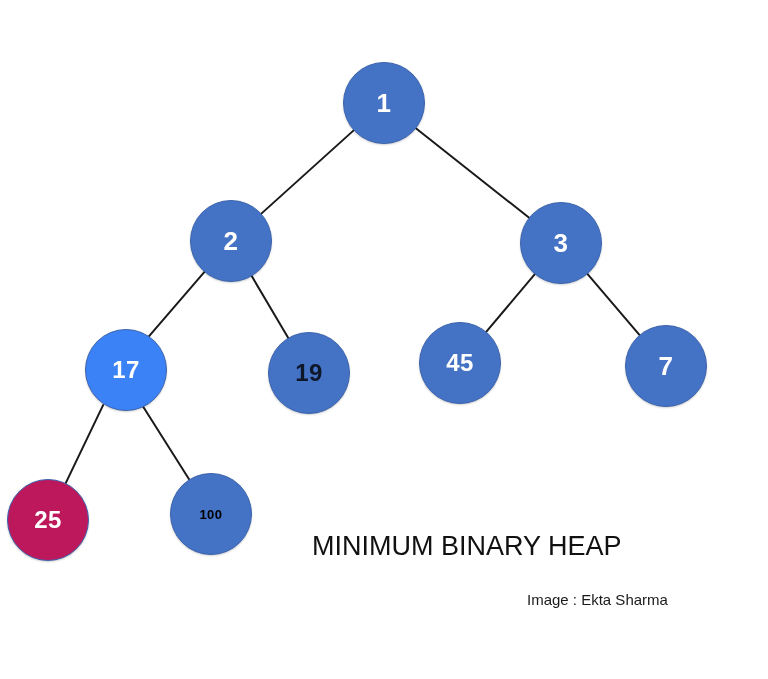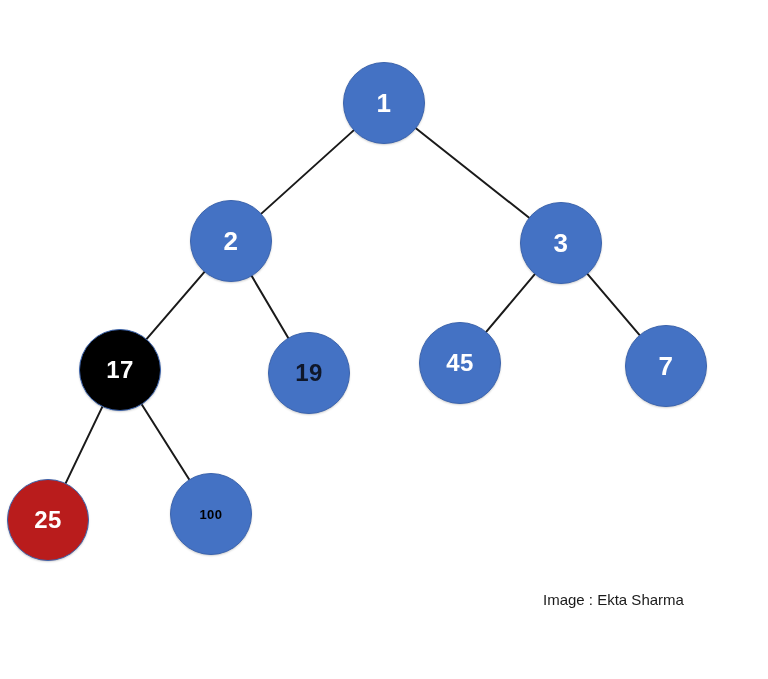--- a/index.html
+++ b/index.html
@@ -79,35 +79,36 @@
   <div id="node-layer">
       <div class="node" style="left: 343px; top: 62px; width: 82px; height: 82px; background: rgb(68, 114, 196); border-color: rgb(60, 100, 173);">
         <span class="node-label" style="font-size: 26px; color: rgb(255, 255, 255);">1</span>
       </div>
       <div class="node" style="left: 190px; top: 200px; width: 82px; height: 82px; background: rgb(68, 114, 196); border-color: rgb(60, 100, 173);">
         <span class="node-label" style="font-size: 26px; color: rgb(255, 255, 255);">2</span>
       </div>
       <div class="node" style="left: 520px; top: 202px; width: 82px; height: 82px; background: rgb(68, 114, 196); border-color: rgb(60, 100, 173);">
         <span class="node-label" style="font-size: 26px; color: rgb(255, 255, 255);">3</span>
       </div>
-      <div class="node" style="left: 79px; top: 329px; width: 82px; height: 82px; background: #000000; border-color: rgb(60, 100, 173);">
+      <div class="node" style="left: 85px; top: 329px; width: 82px; height: 82px; background: #3b82f6; border-color: rgb(60, 100, 173);">
         <span class="node-label" style="font-size: 24px; color: rgb(255, 255, 255);">17</span>
       </div>
       <div class="node" style="left: 268px; top: 332px; width: 82px; height: 82px; background: rgb(68, 114, 196); border-color: rgb(60, 100, 173);">
         <span class="node-label" style="font-size: 24px; color: #0f172a;">19</span>
       </div>
       <div class="node" style="left: 419px; top: 322px; width: 82px; height: 82px; background: rgb(68, 114, 196); border-color: rgb(60, 100, 173);">
         <span class="node-label" style="font-size: 24px; color: rgb(255, 255, 255);">45</span>
       </div>
       <div class="node" style="left: 625px; top: 325px; width: 82px; height: 82px; background: rgb(68, 114, 196); border-color: rgb(60, 100, 173);">
         <span class="node-label" style="font-size: 26px; color: rgb(255, 255, 255);">7</span>
       </div>
-      <div class="node" style="left: 7px; top: 479px; width: 82px; height: 82px; background: #b91c1c; border-color: rgb(60, 100, 173);">
+      <div class="node" style="left: 7px; top: 479px; width: 82px; height: 82px; background: #be185d; border-color: rgb(60, 100, 173);">
         <span class="node-label" style="font-size: 24px; color: rgb(255, 255, 255);">25</span>
       </div>
       <div class="node" style="left: 170px; top: 473px; width: 82px; height: 82px; background: rgb(68, 114, 196); border-color: rgb(60, 100, 173);">
         <span class="node-label" style="font-size: 13px; color: #000000;">100</span>
       </div>
     </div>
 
+  <div class="caption-title" style="left: 312px; top: 531px; font-size: 27px;">MINIMUM BINARY HEAP</div>
 
-  <div class="caption-credit" style="left: 527px; top: 591px; font-size: 15px; margin-left: 16px;">Image : Ekta Sharma</div>
+  <div class="caption-credit" style="left: 527px; top: 591px; font-size: 15px;">Image : Ekta Sharma</div>
 </div>
 
 </body></html>

